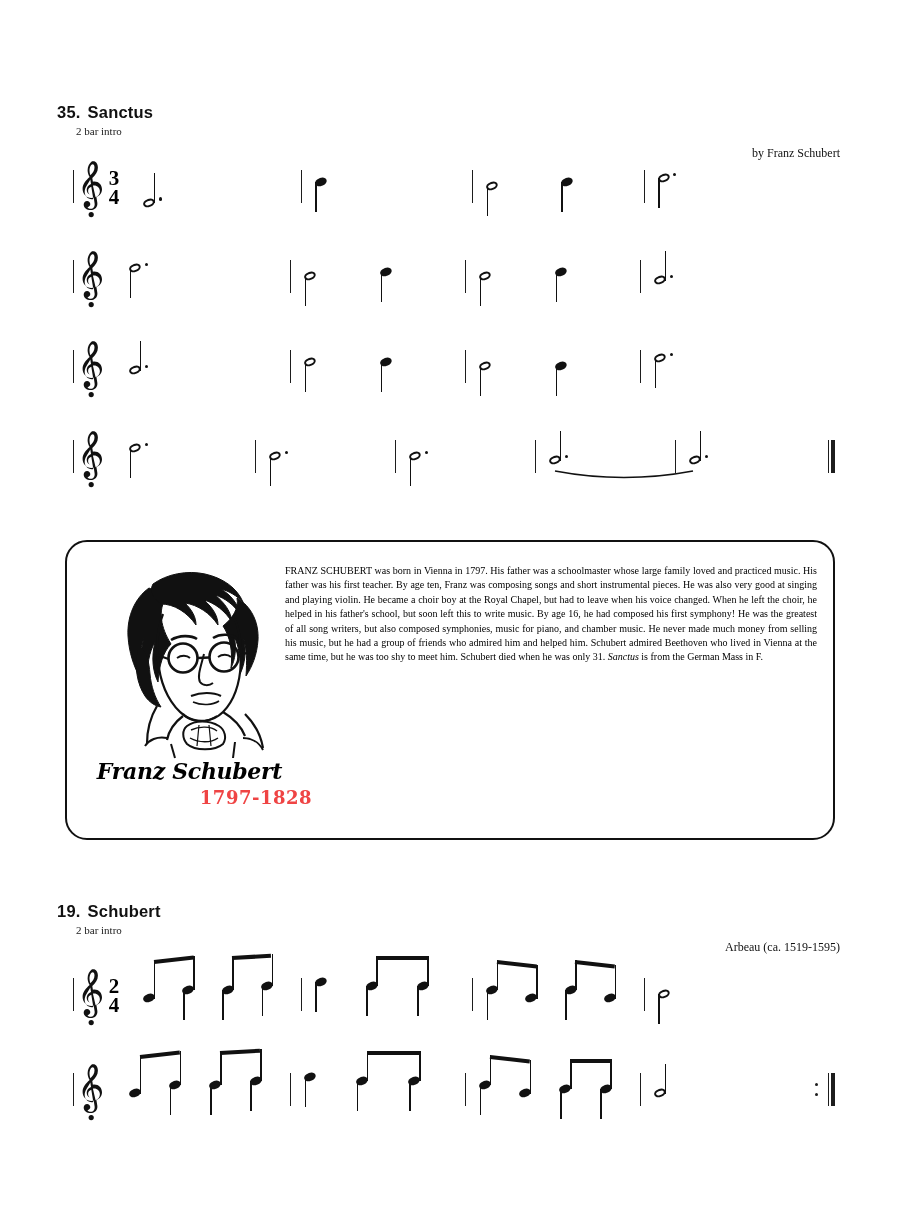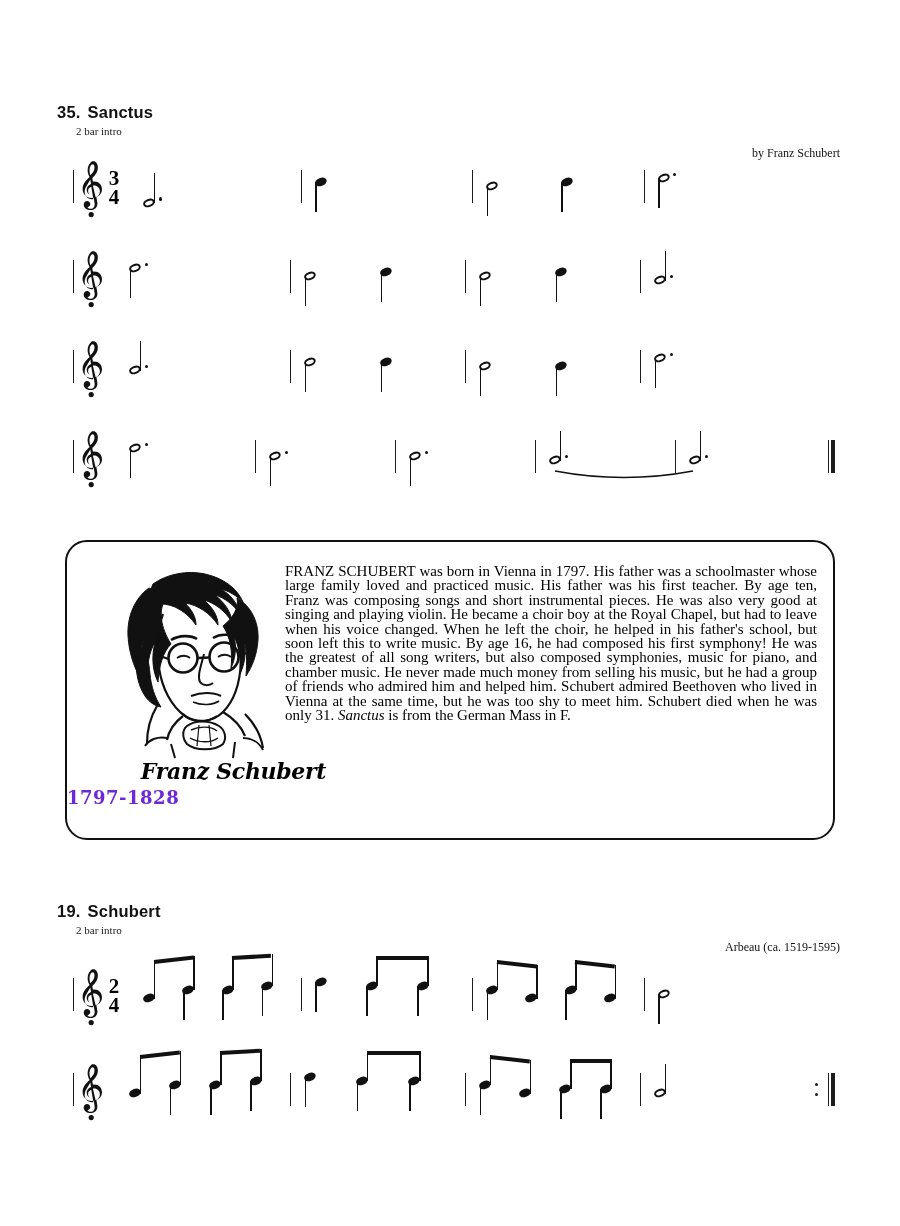--- a/index.html
+++ b/index.html
@@ -69,31 +69,31 @@
   .bio-box{
     position:absolute;
     border:2.4px solid #111;border-radius:22px;
     box-sizing:border-box;background:#fff;
   }
   .bio-portrait{position:absolute;}
   .bio-name{
     position:absolute;text-align:center;width:100%;
     font-family:"DejaVu Serif", serif;
     font-weight:bold;font-size:22px;color:#000;
-    font-style:italic;letter-spacing:-.3px;margin-left:44px;
+    font-style:italic;letter-spacing:-.3px;
   }
   .bio-dates{
-    position:absolute;text-align:left;width:100%;
+    position:absolute;text-align:right;width:100%;
     font-family:"DejaVu Serif", serif;
-    font-weight:bold;font-size:18px;color:#6d28d9;letter-spacing:.5px;
+    font-weight:bold;font-size:18px;color:#ef4444;letter-spacing:.5px;
   }
   .bio-text{
     position:absolute;
     font-family:"Liberation Serif", serif;
-    font-size:15px;line-height:14.4px;
+    font-size:10px;line-height:14.4px;
     text-align:justify;color:#000;
   }
   .bio-text em{font-style:italic;}
 
   
   .page-number{
     position:absolute;width:900px;text-align:center;
     font-family:"Liberation Serif", serif;
     font-style:italic;font-weight:bold;font-size:14px;color:#111;
   }

